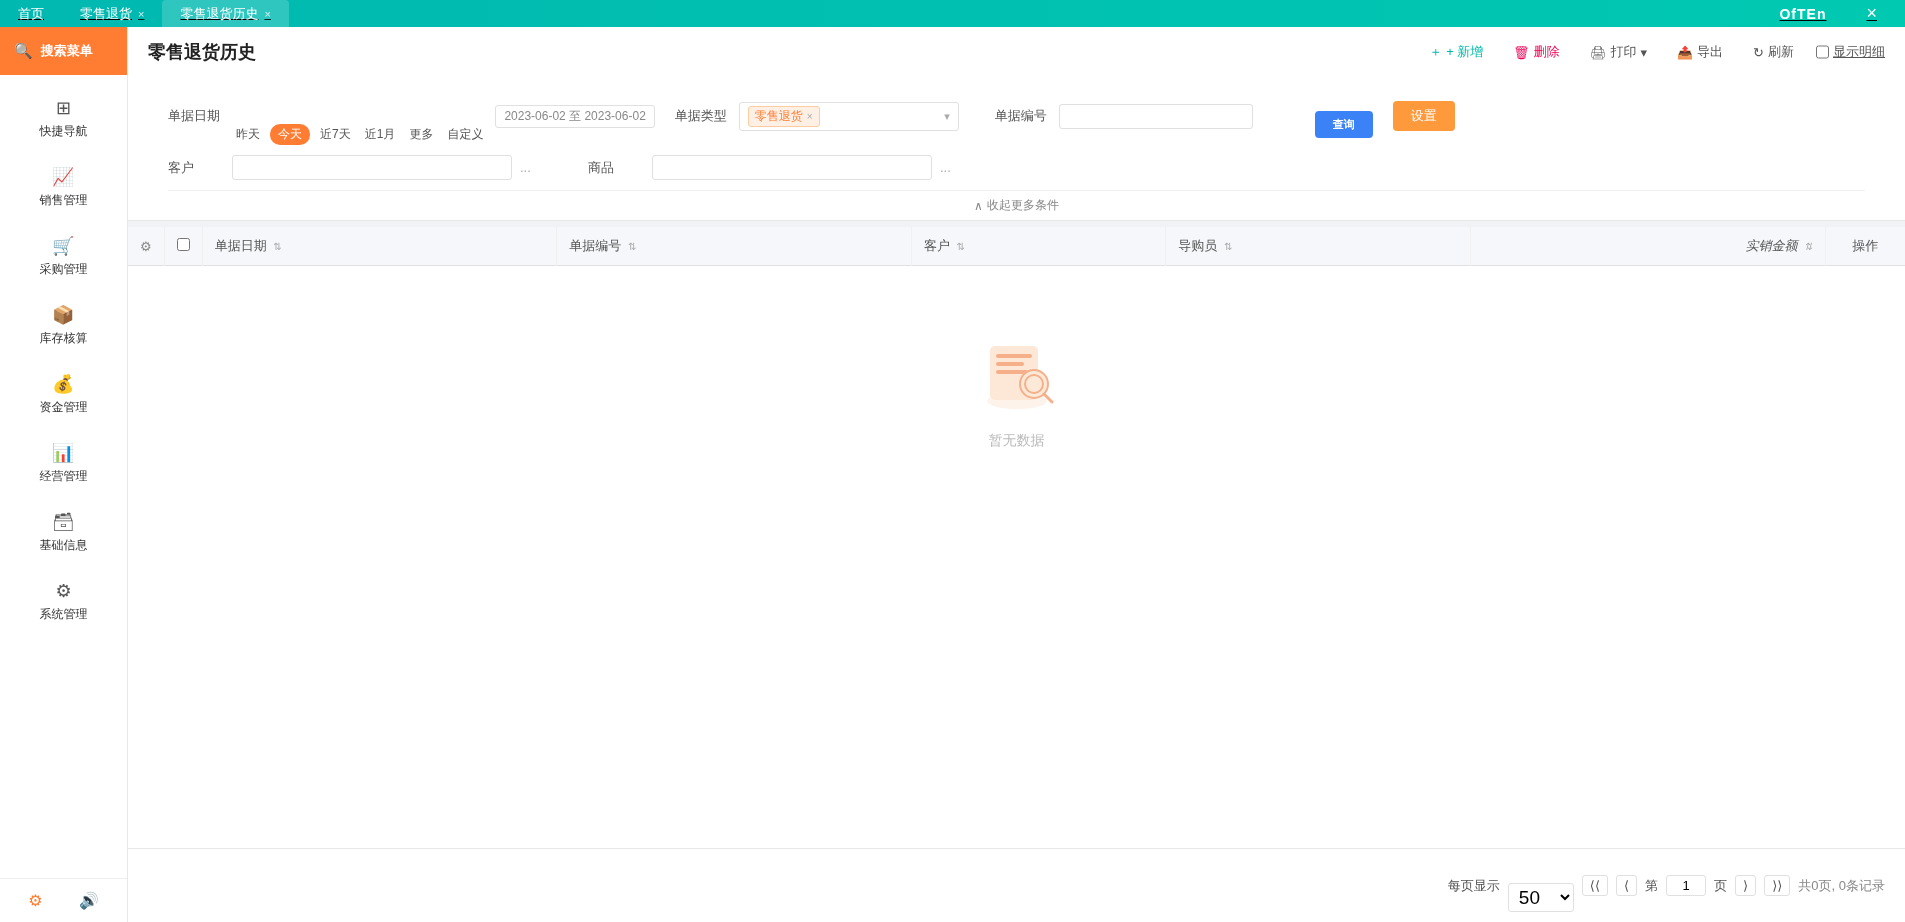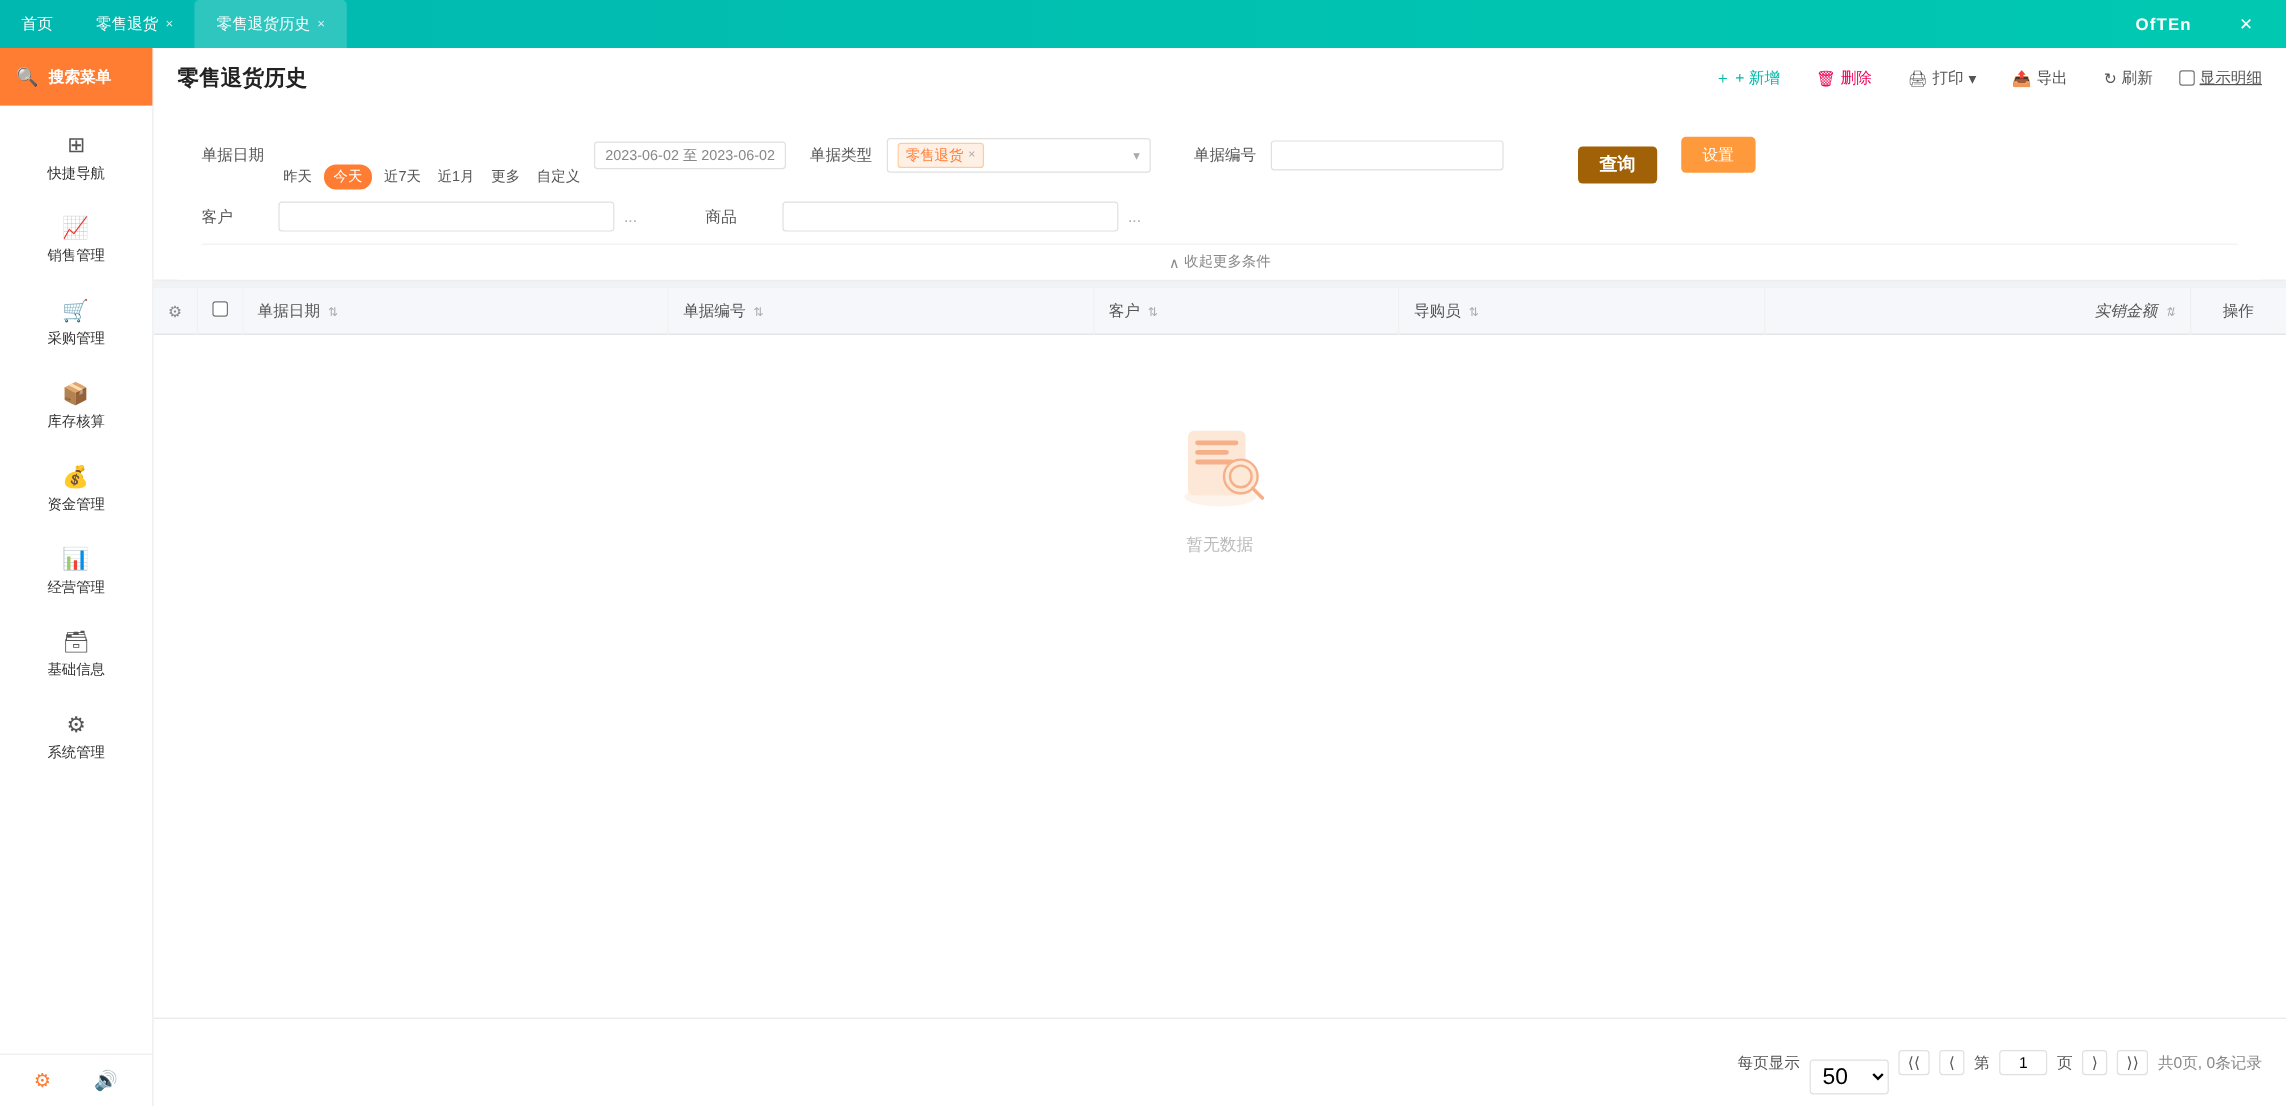--- a/index.html
+++ b/index.html
@@ -1,25 +1,26 @@
 <!DOCTYPE html>
 <html><head>
   <meta charset="utf-8">
   <style>
     * { box-sizing: border-box; margin: 0; padding: 0; font-family: 'Microsoft YaHei', Arial, sans-serif; }
     body { width: 1905px; height: 922px; overflow: hidden; display: flex; flex-direction: column; background: #f5f5f5; }
 
     
     .top-bar {
-      height: 40px;
+      height: 27px;
       background: linear-gradient(90deg, #00b8b0 0%, #00c9b1 100%);
       display: flex;
       align-items: center;
       padding: 0 0 0 0;
       flex-shrink: 0;
+      text-decoration: underline;
     }
     .top-bar-tabs {
       display: flex;
       align-items: stretch;
       height: 100%;
       flex: 1;
     }
     .top-tab {
       display: flex;
       align-items: center;
@@ -185,26 +186,26 @@
     .btn-refresh { color: #555; }
     .show-detail-check {
       display: flex;
       gap: 4px;
       font-size: 13px;
       color: #555;
       cursor: pointer;
       text-decoration: underline;
     }
     .query-btn {
-      background: #a16207;
+      background: #3b82f6;
       color: #fff;
       border: none;
       border-radius: 4px;
       padding: 6px 18px;
-      font-size: 15px;
+      font-size: 11px;
       cursor: pointer;
       font-weight: bold;
       margin-top: 17px;
     }
     .set-btn {
       background: #ff9a3c;
       color: #fff;
       border: none;
       border-radius: 4px;
       padding: 6px 18px;

